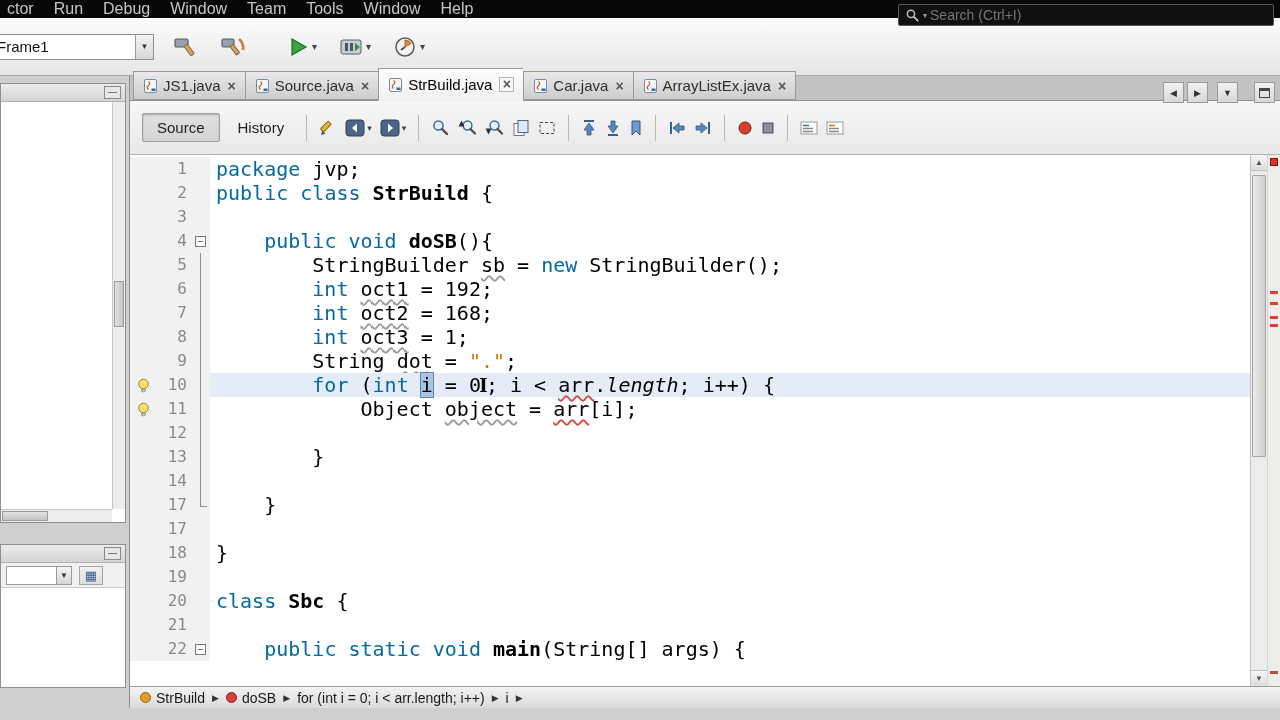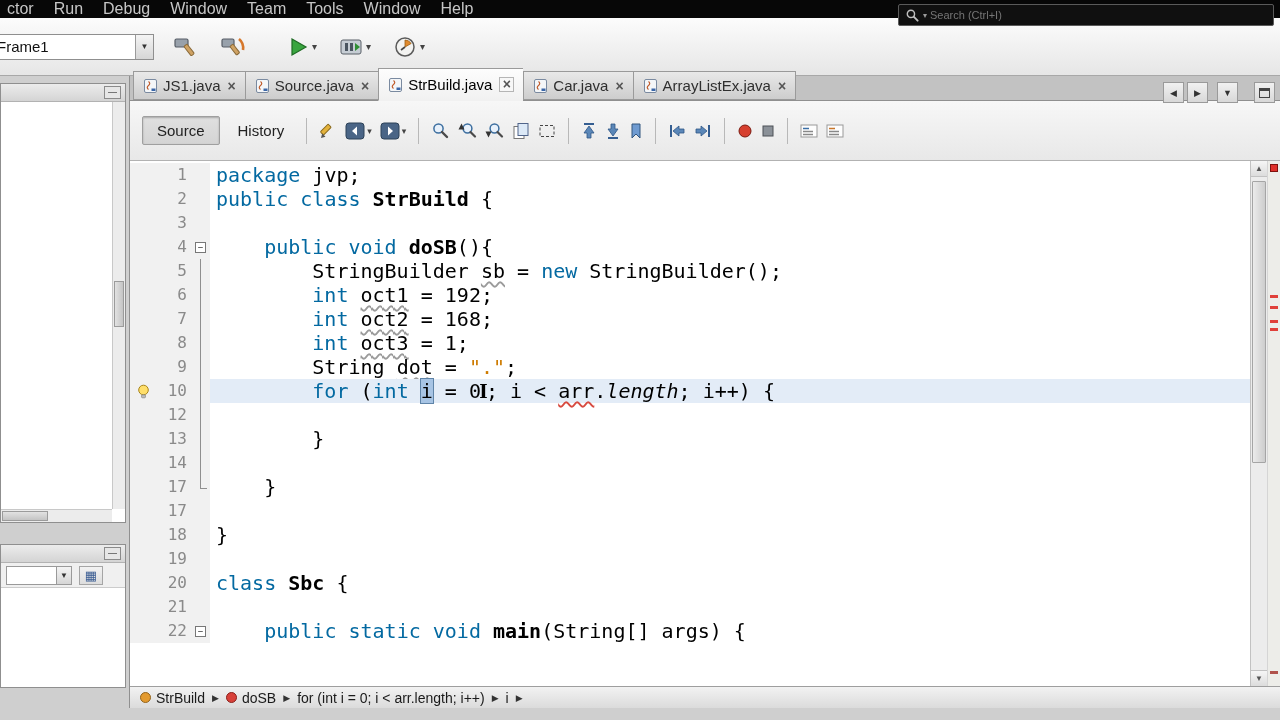--- a/index.html
+++ b/index.html
@@ -5,21 +5,21 @@
   *{box-sizing:border-box;margin:0;padding:0}
   html,body{width:1280px;height:720px;overflow:hidden}
   body{font-family:"Liberation Sans",sans-serif;background:#cfcfcf;cursor:default}
 
   
   .menubar{height:18px;background:#070707;display:flex;align-items:center;position:relative;padding-left:2px}
   .menu-item{color:#c6c6c6;font-size:16px;padding:5px 10px}
   .menu-item:first-child{margin-left:-5px}
   .searchbox{position:absolute;top:4px;right:6px;width:376px;height:22px;background:#101010;border:1px solid #5a5a5a;border-radius:2px;display:flex;align-items:center;padding:0 6px;gap:3px}
   .searchbox .dd{color:#9a9a9a;font-size:8px}
-  .search-input{flex:1;background:transparent;border:none;outline:none;color:#9a9a9a;font-size:11px;font-family:"Liberation Sans",sans-serif}
+  .search-input{flex:1;background:transparent;border:none;outline:none;color:#9a9a9a;font-size:14px;font-family:"Liberation Sans",sans-serif}
 
   
   .toolbar{height:58px;background:linear-gradient(#fcfcfc,#e6e6e6);border-bottom:1px solid #a8a8a8;display:flex;align-items:center}
   .combo{width:168px;height:26px;margin-left:-14px;background:#fff;border:1px solid #8f8f8f;display:flex;align-items:center}
   .combo-text{flex:1;font-size:15px;padding-left:10px;color:#111}
   .combo-arrow{width:18px;height:100%;background:linear-gradient(#f4f4f4,#d6d6d6);border-left:1px solid #9a9a9a;display:flex;align-items:center;justify-content:center;font-size:8px;color:#333}
   .tb-btn{display:flex;align-items:center;margin-left:16px;padding:3px;border-radius:3px}
   .tb-btn.gap{margin-left:34px}
   .tb-btn .dd{font-size:10px;color:#444;margin-left:3px}
   .svgicon{display:inline-flex;align-items:center;justify-content:center}
@@ -52,21 +52,21 @@
   .tab:last-of-type{border-right:1px solid #9a9a9a}
   .tab.active{height:33px;background:linear-gradient(#fdfdfd,#f1f1f1);color:#000;margin-bottom:-1px;border-bottom:1px solid #f1f1f1}
   .tab-close{color:#555;font-size:14px;font-weight:bold;margin-left:2px;line-height:14px}
   .tab.active .tab-close{border:1px solid #b5b5b5;width:15px;height:15px;text-align:center;line-height:12px;background:#f7f7f7}
   .tabctrls{position:absolute;right:5px;top:6px;display:flex;gap:3px;align-items:center}
   .tcbtn{width:21px;height:21px;border:1px solid #9a9a9a;background:linear-gradient(#f1f1f1,#d8d8d8);display:flex;align-items:center;justify-content:center;font-size:9px;color:#333}
   .tcbtn.listbtn{margin-left:6px}
   .tcbtn.max{margin-left:13px}
   .maxglyph{width:11px;height:10px;border:1px solid #444;border-top:3px solid #444}
 
-  .edtoolbar{height:60px;flex:none;background:linear-gradient(#f7f7f7,#e8e8e8);border-bottom:1px solid #b2b2b2;display:flex;align-items:center;padding-left:12px}
+  .edtoolbar{height:54px;flex:none;background:linear-gradient(#f7f7f7,#e8e8e8);border-bottom:1px solid #b2b2b2;display:flex;align-items:center;padding-left:12px}
   .srcbtn{font-size:15px;color:#222;padding:5px 14px;border:1px solid #9f9f9f;background:linear-gradient(#e0e0e0,#d4d4d4);box-shadow:inset 0 1px 2px rgba(0,0,0,.25);border-radius:2px}
   .histbtn{font-size:15px;color:#222;padding:5px 14px;margin-left:4px}
   .etb-sep{width:1px;height:26px;background:#b8b8b8;margin:0 8px}
   .etb-btn{height:28px;display:flex;align-items:center;justify-content:center;margin:0 4px}
   .etb-btn .dd{font-size:9px;color:#444;margin-left:2px}
 
   
   .edbody{flex:1;min-height:0;display:flex;background:#fff}
   .codearea{flex:1;min-width:0;overflow:hidden;font-family:"DejaVu Sans Mono",monospace;font-size:20px;line-height:24px;padding-top:2px}
   .crow{display:flex;height:24px;white-space:pre}
@@ -444,20 +444,24 @@
             <div class="crow"><span class="glyph"></span><span class="lnum">4</span><span class="fold start"><span class="foldbox">−</span></span><span class="ctext"><span class="t-p">    </span><span class="t-k">public</span><span class="t-p"> </span><span class="t-k">void</span><span class="t-p"> </span><span class="t-b">doSB</span><span class="t-p">(){</span></span></div>
             <div class="crow"><span class="glyph"></span><span class="lnum">5</span><span class="fold mid"></span><span class="ctext"><span class="t-p">        StringBuilder </span><span class="t-u">sb</span><span class="t-p"> = </span><span class="t-k">new</span><span class="t-p"> StringBuilder();</span></span></div>
             <div class="crow"><span class="glyph"></span><span class="lnum">6</span><span class="fold mid"></span><span class="ctext"><span class="t-p">        </span><span class="t-k">int</span><span class="t-p"> </span><span class="t-u">oct1</span><span class="t-p"> = 192;</span></span></div>
             <div class="crow"><span class="glyph"></span><span class="lnum">7</span><span class="fold mid"></span><span class="ctext"><span class="t-p">        </span><span class="t-k">int</span><span class="t-p"> </span><span class="t-u">oct2</span><span class="t-p"> = 168;</span></span></div>
             <div class="crow"><span class="glyph"></span><span class="lnum">8</span><span class="fold mid"></span><span class="ctext"><span class="t-p">        </span><span class="t-k">int</span><span class="t-p"> </span><span class="t-u">oct3</span><span class="t-p"> = 1;</span></span></div>
             <div class="crow"><span class="glyph"></span><span class="lnum">9</span><span class="fold mid"></span><span class="ctext"><span class="t-p">        String </span><span class="t-u">dot</span><span class="t-p"> = </span><span class="t-s">"."</span><span class="t-p">;</span></span></div>
             <div class="crow hl"><span class="glyph"><span class="svgicon"><svg width="13" height="15" viewBox="0 0 13 15">
                     <circle cx="6.5" cy="6" r="4.8" fill="#ffdf6b" stroke="#a8851c"></circle>
                     <rect x="4.5" y="10.8" width="4" height="3" rx="1" fill="#bdbdbd" stroke="#777" stroke-width="0.6"></rect>
                   </svg></span></span><span class="lnum">10</span><span class="fold mid"></span><span class="ctext"><span class="t-p">        </span><span class="t-k">for</span><span class="t-p"> (</span><span class="t-k">int</span><span class="t-p"> </span><span class="t-sel">i</span><span class="t-p"> = 0</span><span class="t-caret">I</span><span class="t-p">; i &lt; </span><span class="t-e">arr</span><span class="t-p">.</span><span class="t-f">length</span><span class="t-p">; i++) {</span></span></div>
+            <div class="crow"><span class="glyph"><span class="svgicon"><svg width="13" height="15" viewBox="0 0 13 15">
+                    <circle cx="6.5" cy="6" r="4.8" fill="#ffdf6b" stroke="#a8851c"></circle>
+                    <rect x="4.5" y="10.8" width="4" height="3" rx="1" fill="#bdbdbd" stroke="#777" stroke-width="0.6"></rect>
+                  </svg></span></span><span class="lnum">11</span><span class="fold mid"></span><span class="ctext"><span class="t-p">            Object </span><span class="t-u">object</span><span class="t-p"> = </span><span class="t-e">arr</span><span class="t-p">[i];</span></span></div>
             <div class="crow"><span class="glyph"></span><span class="lnum">12</span><span class="fold mid"></span><span class="ctext"></span></div>
             <div class="crow"><span class="glyph"></span><span class="lnum">13</span><span class="fold mid"></span><span class="ctext"><span class="t-p">        }</span></span></div>
             <div class="crow"><span class="glyph"></span><span class="lnum">14</span><span class="fold mid"></span><span class="ctext"></span></div>
             <div class="crow"><span class="glyph"></span><span class="lnum">17</span><span class="fold end"></span><span class="ctext"><span class="t-p">    }</span></span></div>
             <div class="crow"><span class="glyph"></span><span class="lnum">17</span><span class="fold"></span><span class="ctext"></span></div>
             <div class="crow"><span class="glyph"></span><span class="lnum">18</span><span class="fold"></span><span class="ctext"><span class="t-p">}</span></span></div>
             <div class="crow"><span class="glyph"></span><span class="lnum">19</span><span class="fold"></span><span class="ctext"></span></div>
             <div class="crow"><span class="glyph"></span><span class="lnum">20</span><span class="fold"></span><span class="ctext"><span class="t-k">class</span><span class="t-p"> </span><span class="t-b">Sbc</span><span class="t-p"> {</span></span></div>
             <div class="crow"><span class="glyph"></span><span class="lnum">21</span><span class="fold"></span><span class="ctext"></span></div>
             <div class="crow"><span class="glyph"></span><span class="lnum">22</span><span class="fold start"><span class="foldbox">−</span></span><span class="ctext"><span class="t-p">    </span><span class="t-k">public</span><span class="t-p"> </span><span class="t-k">static</span><span class="t-p"> </span><span class="t-k">void</span><span class="t-p"> </span><span class="t-b">main</span><span class="t-p">(String[] args) {</span></span></div>

